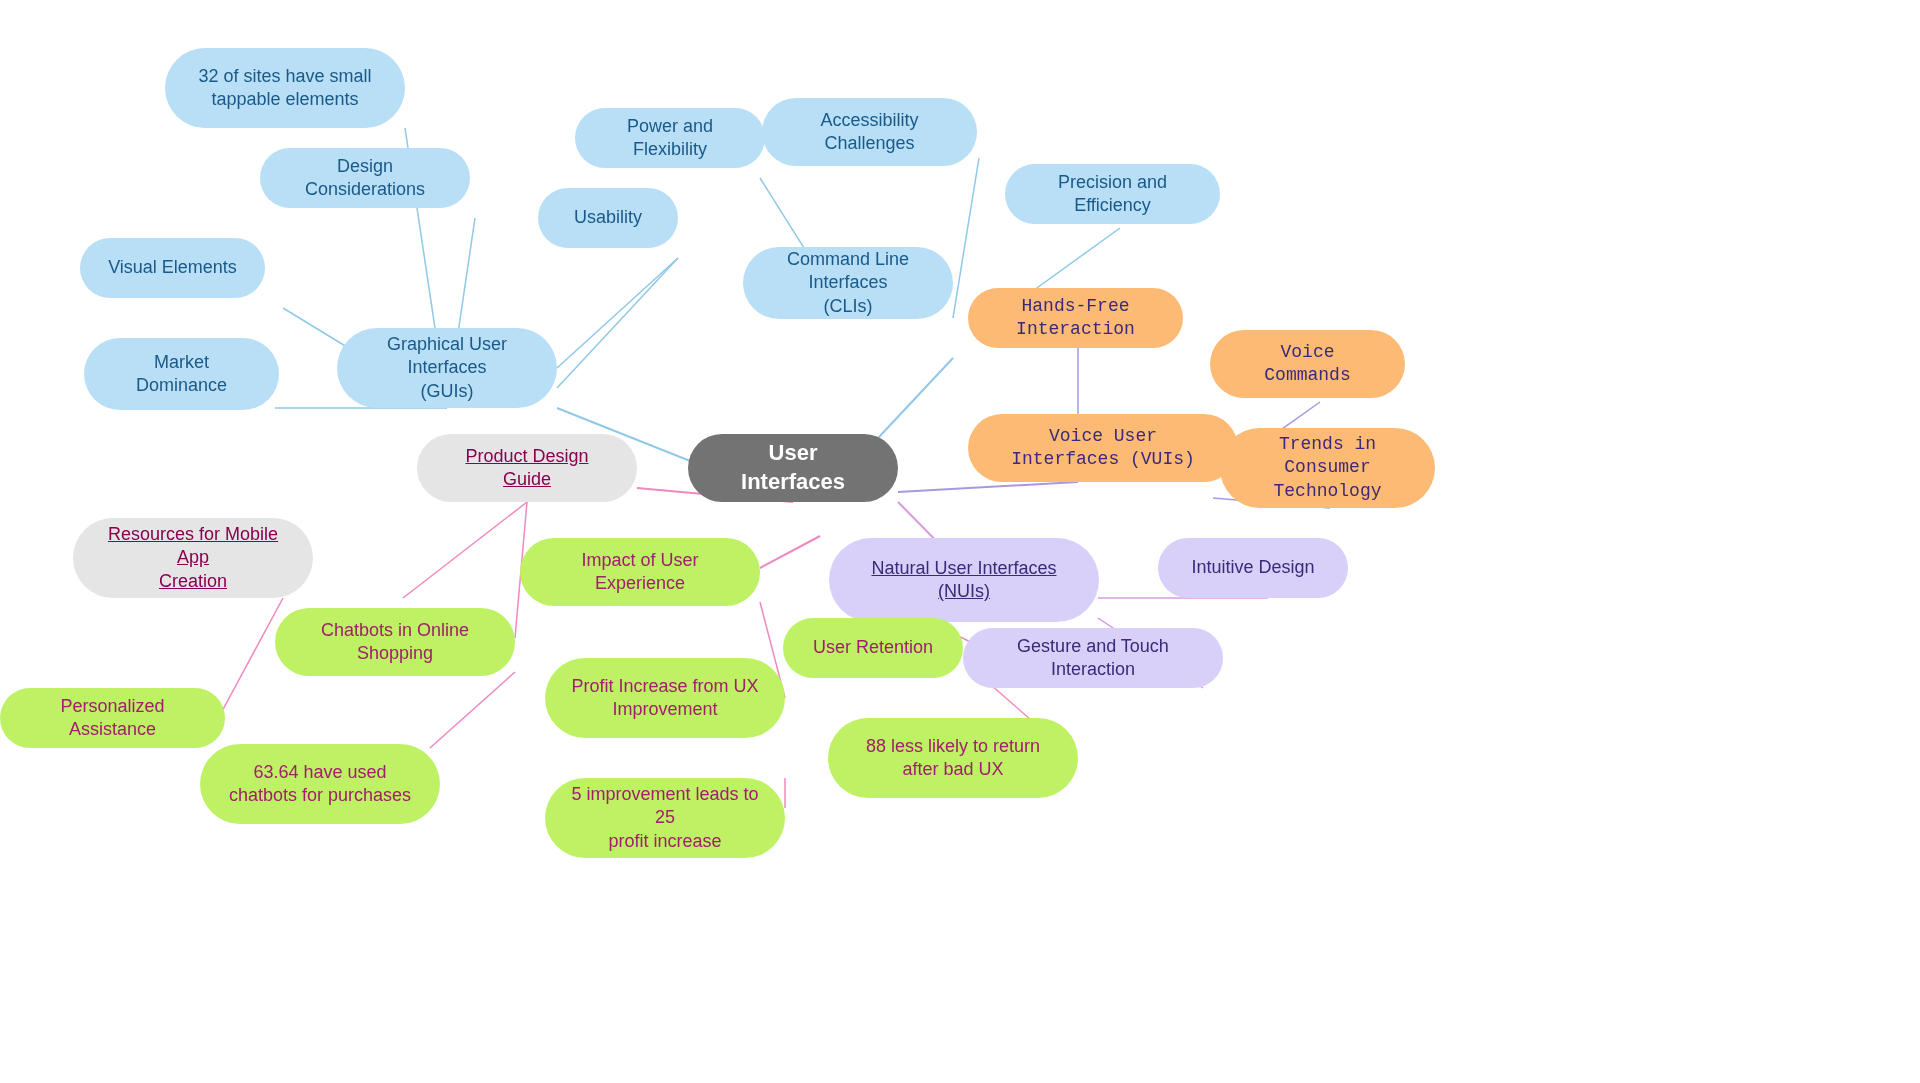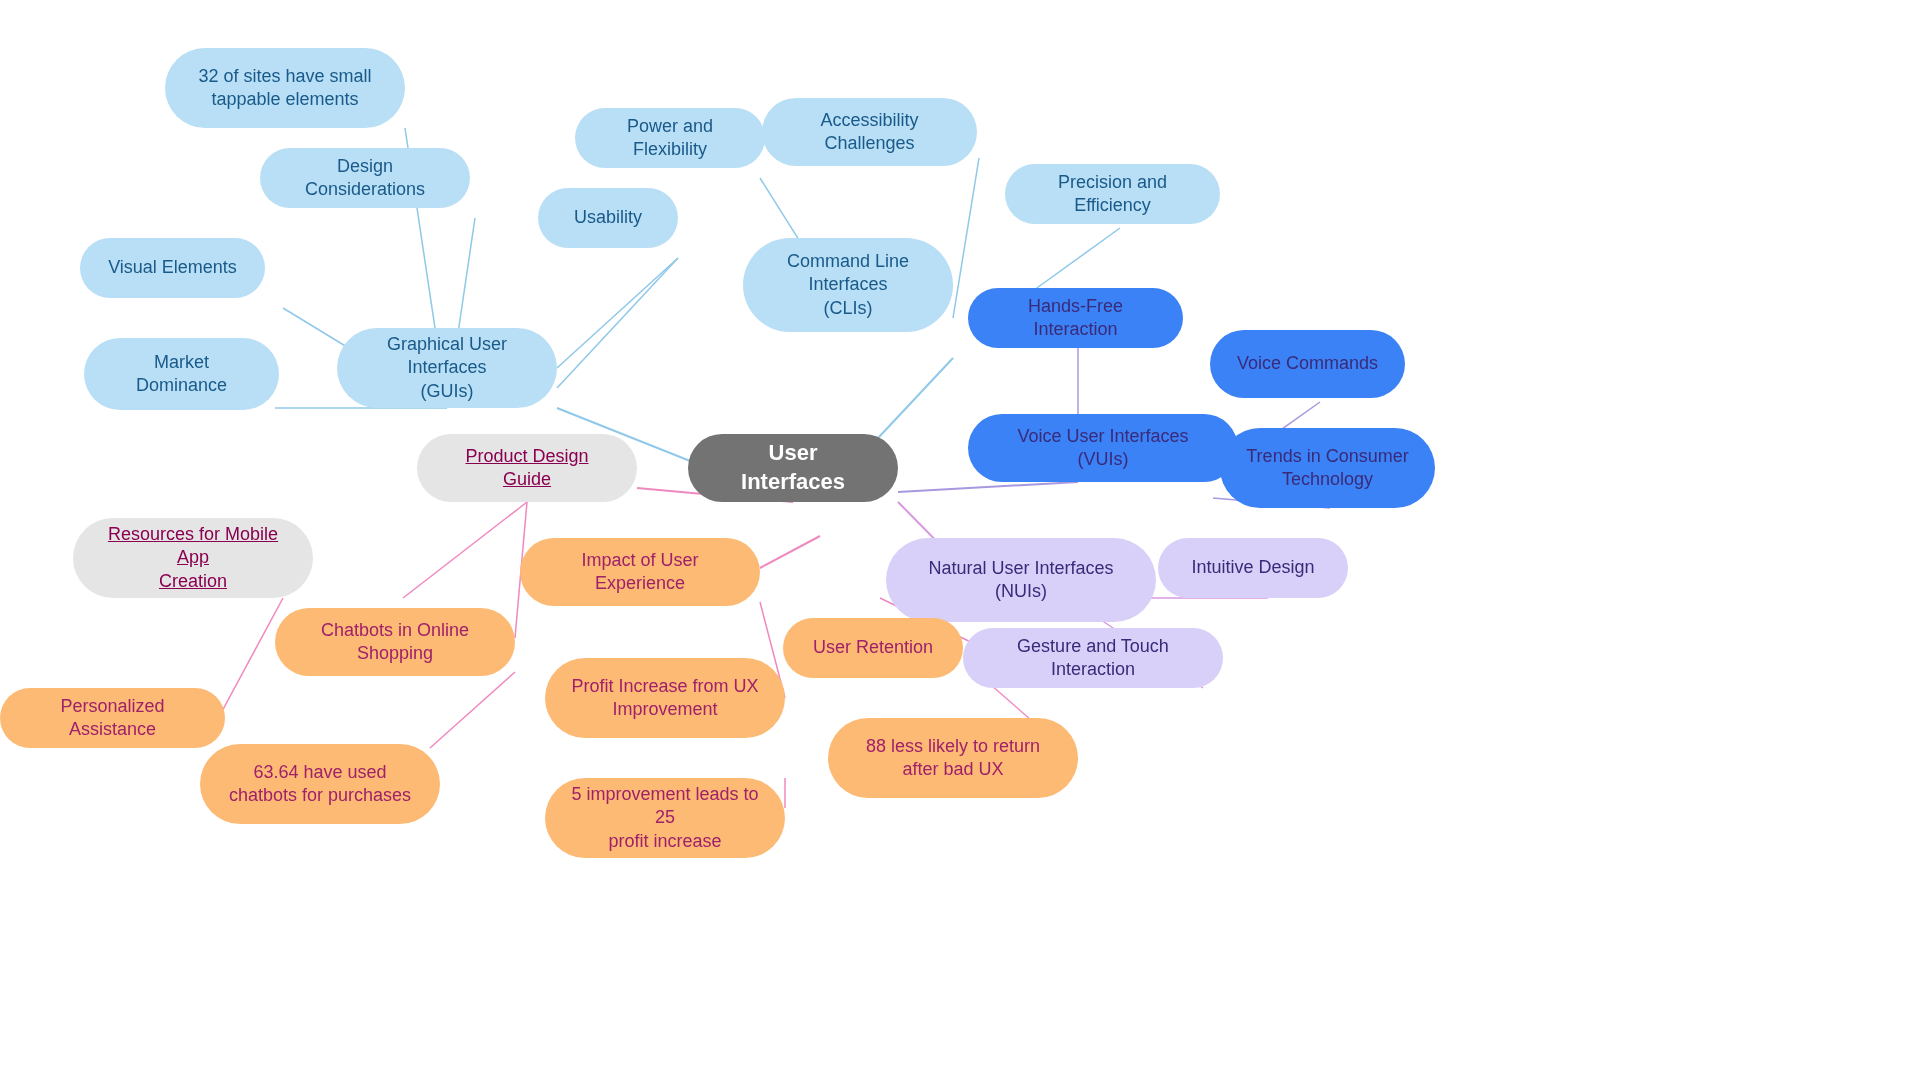--- a/index.html
+++ b/index.html
@@ -39,31 +39,32 @@
       font-weight: 700;
       border-radius: 50px;
       padding: 20px 40px;
     }
     .node-blue {
       background: #b8dff5;
       color: #1a5a8a;
       border: none;
     }
     .node-purple {
-      background: #3b82f6;
+      background: #fdba74;
       color: #3a2a7a;
       border: none;
+      font-family: Liberation Mono, monospace;
     }
     .node-purple-light {
       background: #d8d0f8;
       color: #3a2a7a;
       border: none;
     }
     .node-pink {
-      background: #fdba74;
+      background: #bef264;
       color: #a0206a;
       border: none;
     }
     .node-pink-dark {
       background: #e5e5e5;
       color: #8a0050;
       border: none;
       text-decoration: underline;
     }
   </style>
@@ -117,36 +118,36 @@
   <line x1="785" y1="778" x2="785" y2="808" stroke="#f088c0" stroke-width="1.5"></line>
 
   <line x1="983" y1="678" x2="1063" y2="748" stroke="#f088c0" stroke-width="1.5"></line>
 
   <line x1="678" y1="258" x2="557" y2="368" stroke="#8fc8e8" stroke-width="1.5"></line>
 </svg>
 
 <div class="node node-center" style="left:688px; top:434px; width:210px; height:68px;">User Interfaces</div>
 
 <div class="node node-blue" style="left:337px; top:328px; width:220px; height:80px;">Graphical User Interfaces<br>(GUIs)</div>
-<div class="node node-blue" style="left:743px; top:238px; width:210px; height:94px;">Command Line Interfaces<br>(CLIs)</div>
+<div class="node node-blue" style="left:743px; top:247px; width:210px; height:72px;">Command Line Interfaces<br>(CLIs)</div>
 <div class="node node-blue" style="left:165px; top:48px; width:240px; height:80px;">32 of sites have small tappable elements</div>
 <div class="node node-blue" style="left:260px; top:148px; width:210px; height:60px;">Design Considerations</div>
 <div class="node node-blue" style="left:80px; top:238px; width:185px; height:60px;">Visual Elements</div>
 <div class="node node-blue" style="left:84px; top:338px; width:195px; height:72px;">Market Dominance</div>
 <div class="node node-blue" style="left:538px; top:188px; width:140px; height:60px;">Usability</div>
 <div class="node node-blue" style="left:575px; top:108px; width:190px; height:60px;">Power and Flexibility</div>
 <div class="node node-blue" style="left:762px; top:98px; width:215px; height:68px;">Accessibility Challenges</div>
 <div class="node node-blue" style="left:1005px; top:164px; width:215px; height:60px;">Precision and Efficiency</div>
 
 <div class="node node-purple" style="left:968px; top:414px; width:270px; height:68px;">Voice User Interfaces (VUIs)</div>
 <div class="node node-purple" style="left:968px; top:288px; width:215px; height:60px;">Hands-Free Interaction</div>
 <div class="node node-purple" style="left:1210px; top:330px; width:195px; height:68px;">Voice Commands</div>
 <div class="node node-purple" style="left:1220px; top:428px; width:215px; height:80px;">Trends in Consumer<br>Technology</div>
 
-<div class="node node-purple-light" style="left:886px; top:538px; width:270px; height:84px;">Natural User Interfaces (NUIs)</div>
+<div class="node node-purple-light" style="left:829px; top:538px; width:270px; height:84px;text-decoration:underline;">Natural User Interfaces (NUIs)</div>
 <div class="node node-purple-light" style="left:1158px; top:538px; width:190px; height:60px;">Intuitive Design</div>
 <div class="node node-purple-light" style="left:963px; top:628px; width:260px; height:60px;">Gesture and Touch Interaction</div>
 
 <div class="node node-pink-dark" style="left:417px; top:434px; width:220px; height:68px;">Product Design Guide</div>
 <div class="node node-pink-dark" style="left:73px; top:518px; width:240px; height:80px;">Resources for Mobile App<br>Creation</div>
 
 <div class="node node-pink" style="left:520px; top:538px; width:240px; height:68px;">Impact of User Experience</div>
 <div class="node node-pink" style="left:275px; top:608px; width:240px; height:68px;">Chatbots in Online Shopping</div>
 <div class="node node-pink" style="left:0px; top:688px; width:225px; height:60px;">Personalized Assistance</div>
 <div class="node node-pink" style="left:200px; top:708px; width:240px; height:80px;margin-top:36px;">63.64 have used chatbots for purchases</div>

